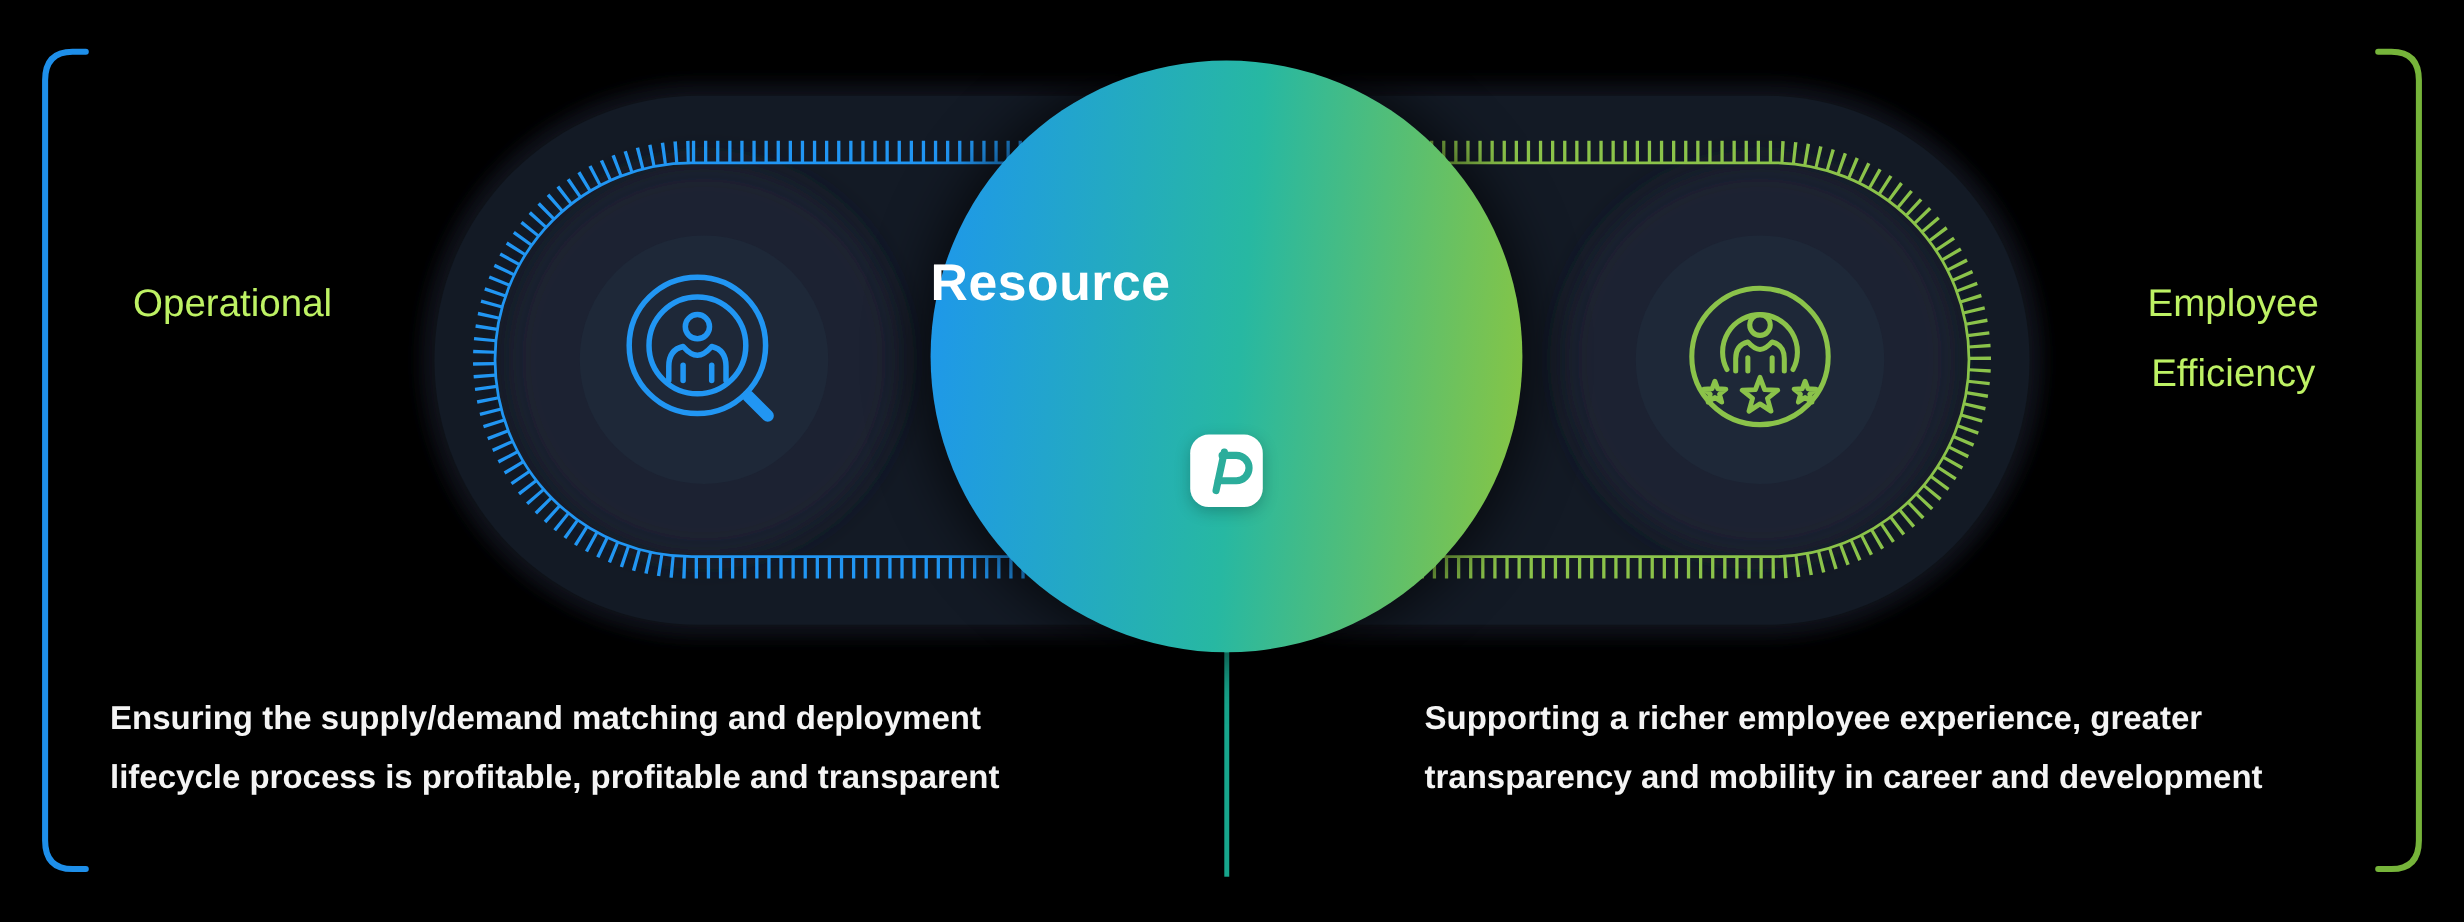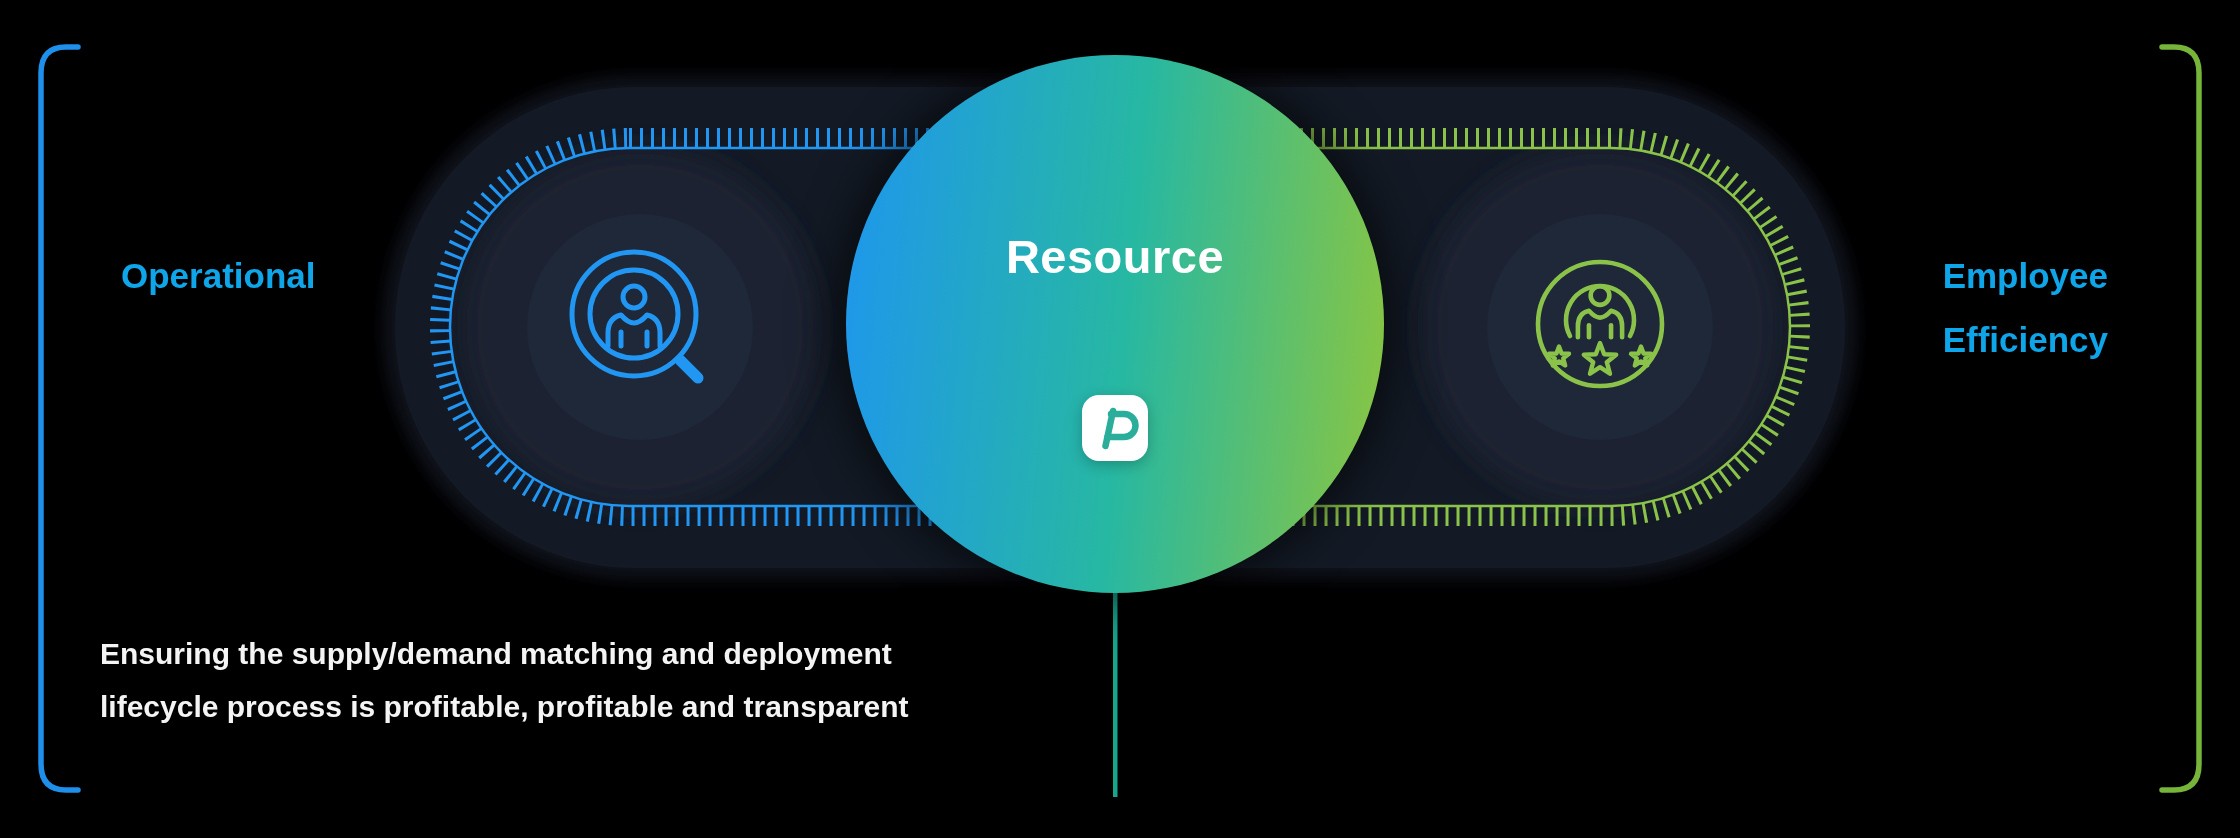--- a/index.html
+++ b/index.html
@@ -8,35 +8,35 @@
     font-family:"Liberation Sans", sans-serif;
   }
   .stage svg.layer{position:absolute;left:0;top:0;}
   
   .center-circle{
     position:absolute;left:846px;top:55px;width:538px;height:538px;border-radius:50%;
     background:linear-gradient(95deg,#1E96EE 0%,#27B8A2 52%,#8CC63F 100%);
     box-shadow:0 0 46px 10px rgba(0,0,0,0.60);
   }
   .center-title{
-    position:absolute;left:0;top:172px;width:100%;text-align:center;
+    position:absolute;left:0;top:172px;width:100%;text-align:left;
     color:#FFFFFF;font-size:47px;font-weight:bold;line-height:59px;letter-spacing:0.5px;
   }
   .logo-box{
     position:absolute;left:236px;top:340px;width:66px;height:66px;border-radius:17px;
     background:#FFFFFF;box-shadow:0 4px 14px rgba(0,20,20,0.25);
   }
   
   .side-label{
-    position:absolute;top:244px;color:#0ea5e9;font-size:35px;font-weight:bold;line-height:64px;
+    position:absolute;top:244px;color:#bef264;font-size:35px;font-weight:normal;line-height:64px;
     text-shadow:0 3px 9px rgba(0,0,0,0.85), 0 1px 2px rgba(0,0,0,0.6);
     white-space:nowrap;
   }
   .side-label.left{left:121px;text-align:left;}
-  .side-label.right{right:132px;text-align:right;}
+  .side-label.right{right:132px;text-align:center;}
   
   .descr{
     position:absolute;top:627px;color:#F4F4F4;font-size:30px;font-weight:bold;line-height:53px;
     text-shadow:0 3px 8px rgba(0,0,0,0.9);
   }
   .descr.left{left:100px;width:870px;}
   .descr.right{left:1295px;width:890px;}
 </style>
 </head>
 <body>
@@ -120,14 +120,18 @@
   </div>
   <div class="side-label right">
     <div>Employee</div>
     <div>Efficiency</div>
   </div>
 
   <div class="descr left">
     <div>Ensuring the supply/demand matching and deployment</div>
     <div>lifecycle process is profitable, profitable and transparent</div>
   </div>
+  <div class="descr right">
+    <div>Supporting a richer employee experience, greater</div>
+    <div>transparency and mobility in career and development</div>
+  </div>
 
 </div>
 
 </body></html>

